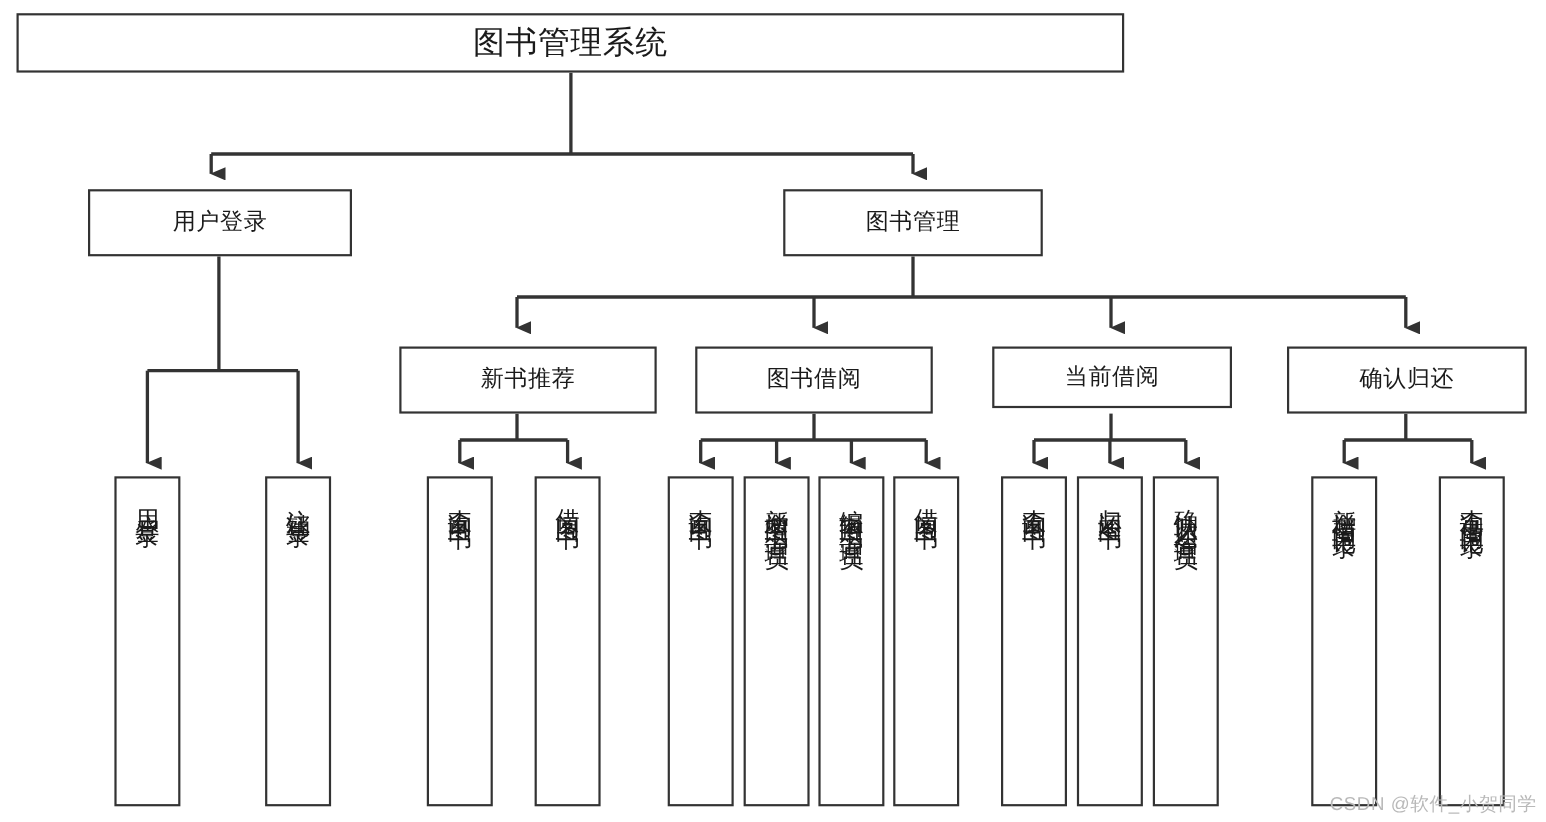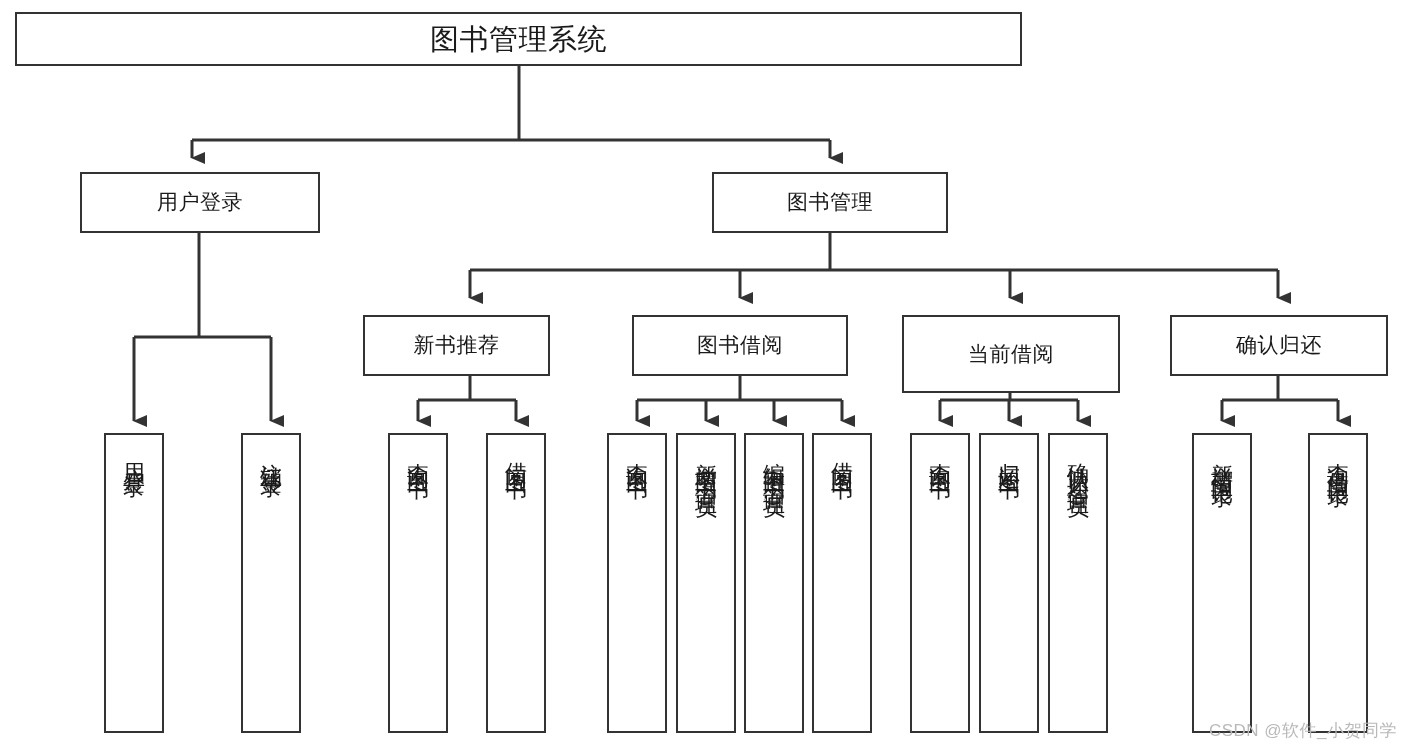--- a/index.html
+++ b/index.html
@@ -131,27 +131,27 @@
     <span class="lbl">图书管理系统</span>
   </div>
 
   <div class="node horiz" style="left:80px; top:172px; width:240px; height:61px;">
     <span class="lbl">用户登录</span>
   </div>
   <div class="node horiz" style="left:712px; top:172px; width:236px; height:61px;">
     <span class="lbl">图书管理</span>
   </div>
 
-  <div class="node horiz" style="left:363px; top:315px; width:187px; height:61px;">
+  <div class="node horiz" style="left:363px; top:315px; width:234px; height:61px;">
     <span class="lbl">新书推荐</span>
   </div>
   <div class="node horiz" style="left:632px; top:315px; width:216px; height:61px;justify-content:center;">
     <span class="lbl">图书借阅</span>
   </div>
-  <div class="node horiz" style="left:902px; top:315px; width:218px; height:78px;">
+  <div class="node horiz" style="left:902px; top:315px; width:218px; height:56px;">
     <span class="lbl">当前借阅</span>
   </div>
   <div class="node horiz" style="left:1170px; top:315px; width:218px; height:61px;">
     <span class="lbl">确认归还</span>
   </div>
 
   <div class="node vert" style="left:104px; top:433px; width:60px; height:300px;">
     <span class="lbl">用户登录</span>
   </div>
   <div class="node vert" style="left:241px; top:433px; width:60px; height:300px;">

